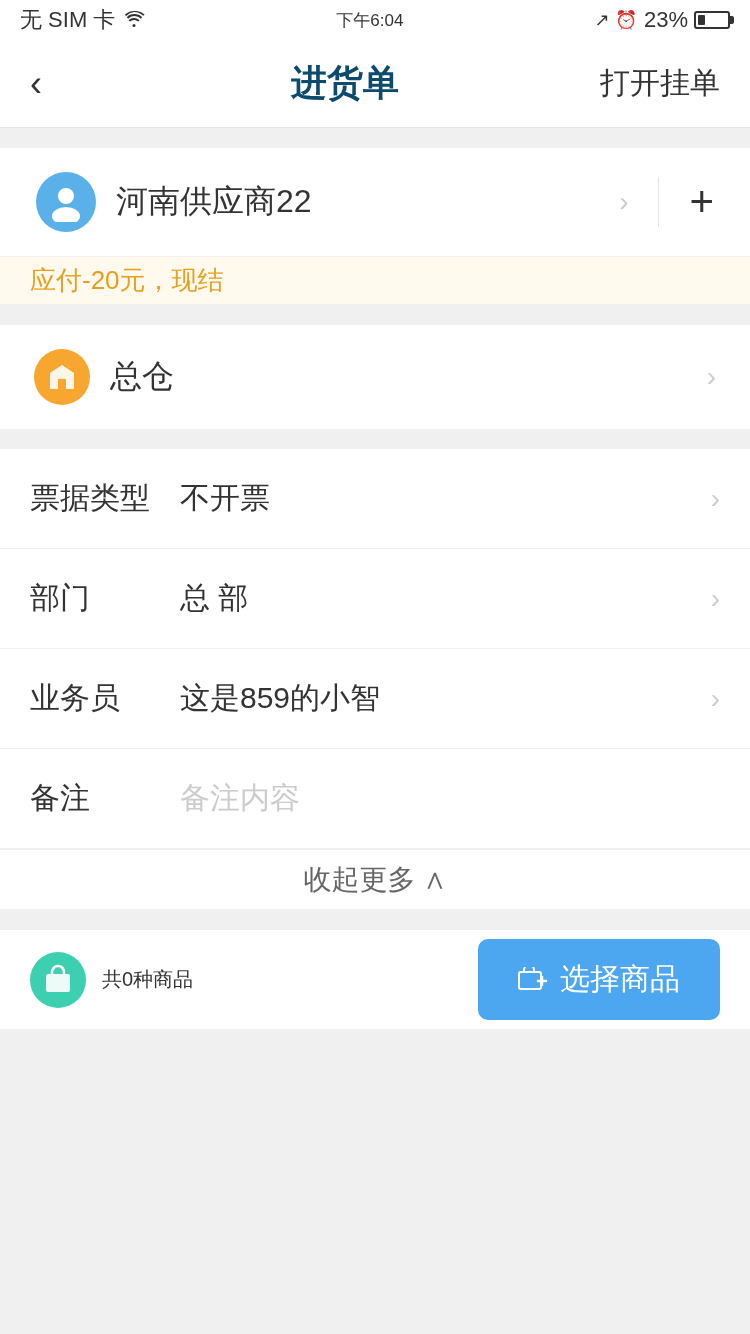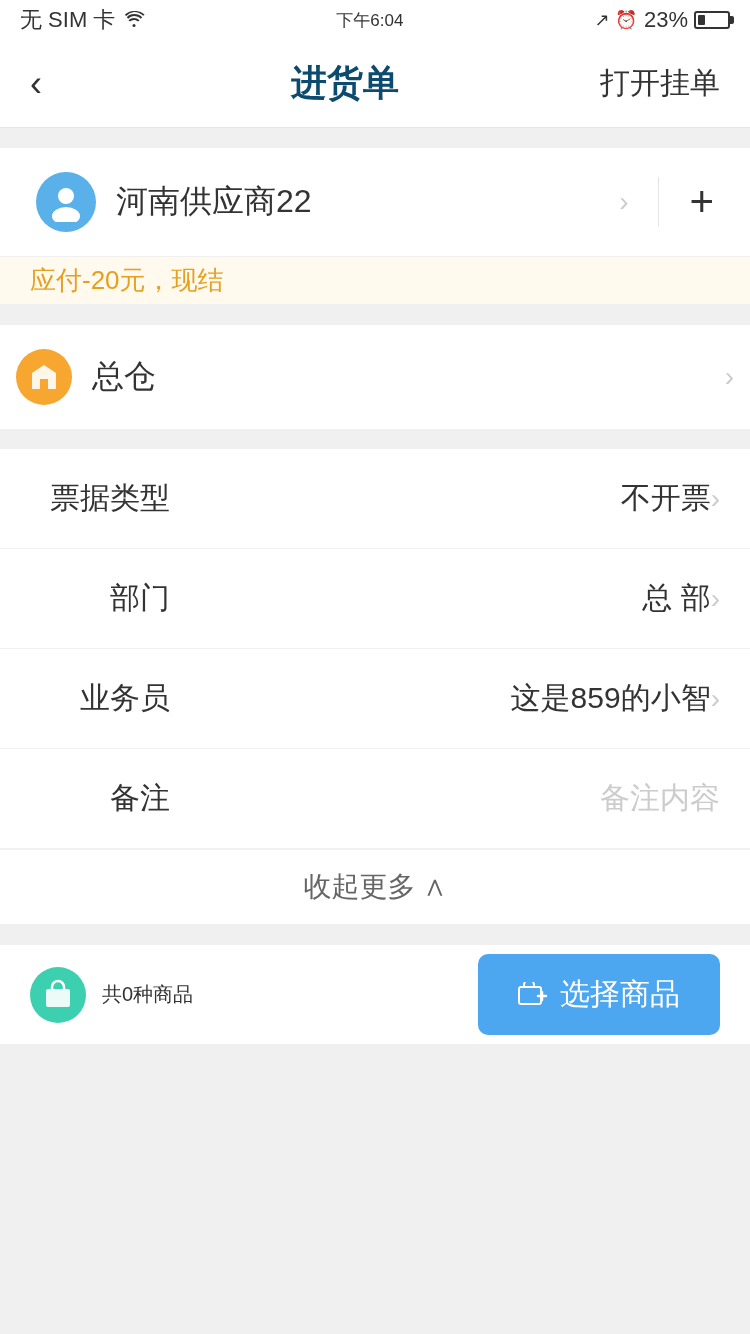--- a/index.html
+++ b/index.html
@@ -121,21 +121,21 @@
       background: #fff9ee;
       padding: 6px 30px;
       font-size: 26px;
       color: #e6a020;
     }
 
     
     .warehouse-row {
       display: flex;
       align-items: center;
-      padding: 24px 16px;
+      padding: 24px 34px;
       background: #fff;
       border-top: 1px solid #f0f0f0;
       cursor: pointer;
     }
     .warehouse-icon-wrap {
       width: 56px;
       height: 56px;
       border-radius: 50%;
       background: #f7a630;
       display: flex;
@@ -155,21 +155,20 @@
       background: #fff;
       margin-top: 20px;
     }
     .form-row {
       display: flex;
       align-items: center;
       padding: 0 30px;
       height: 100px;
       border-bottom: 1px solid #f0f0f0;
       cursor: pointer;
-      text-align: right;
     }
     .form-row:last-child {
       border-bottom: none;
     }
     .form-label {
       font-size: 30px;
       color: #333;
       width: 140px;
       flex-shrink: 0;
     }
@@ -179,21 +178,21 @@
       color: #333;
       padding-left: 10px;
     }
     .form-value.placeholder {
       color: #ccc;
     }
 
     
     .collapse-row {
       background: #fff;
-      height: 75px;
+      height: 60px;
       display: flex;
       align-items: center;
       justify-content: center;
       cursor: pointer;
       font-size: 28px;
       color: #666;
       border-top: 1px solid #f0f0f0;
     }
 
     

